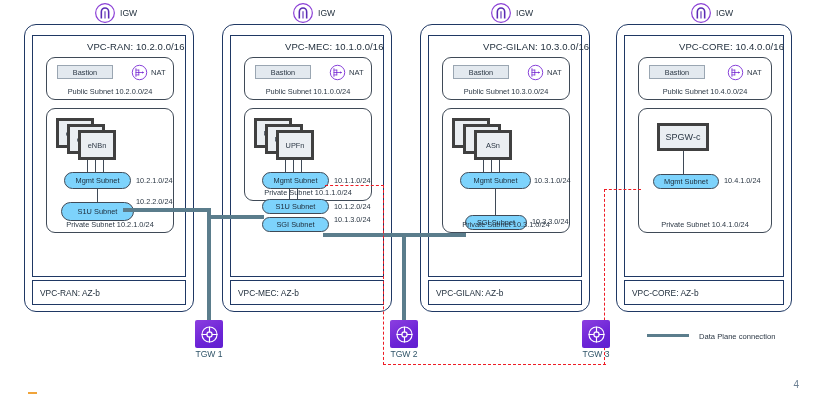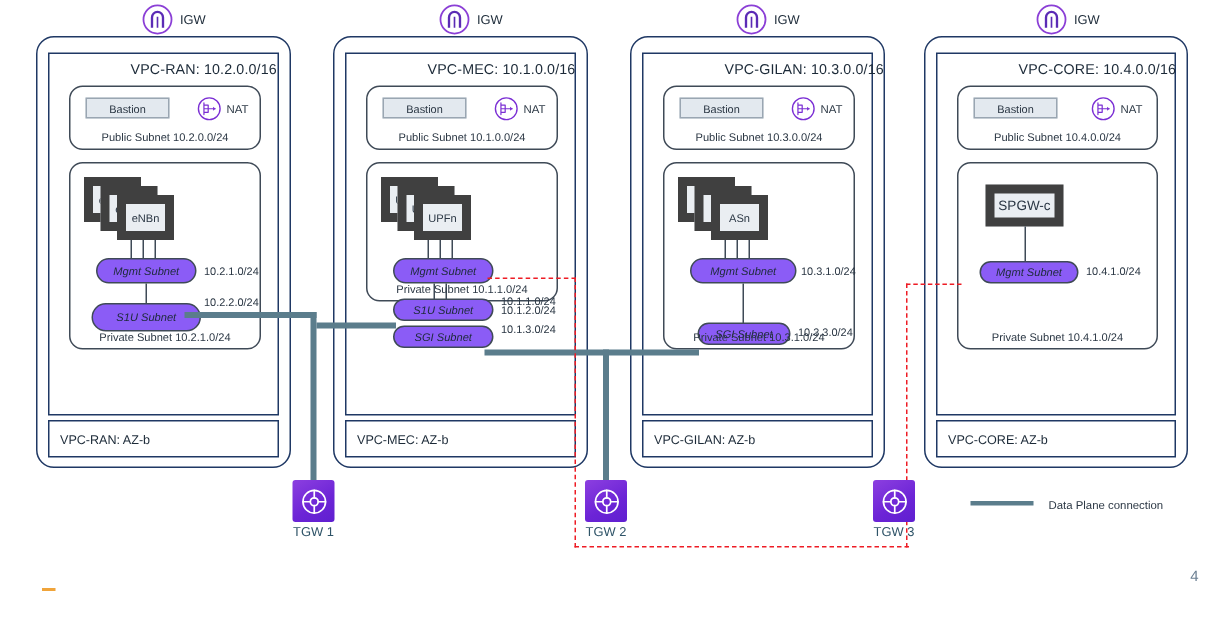--- a/index.html
+++ b/index.html
@@ -61,35 +61,35 @@
 
   
   .nat-wrap{position:absolute;display:flex;align-items:center;gap:3px;}
   .nat-label{font-size:7.6px;color:#2b3744;}
   .igw-wrap{position:absolute;display:flex;align-items:center;gap:4px;z-index:6;}
   .igw-label{font-size:8.6px;color:#1c2a38;}
 
   
   .inst{
     position:absolute;
-    background:#eaeef2;border:6px solid #404040;
+    background:#eaeef2;border:3px solid #404040;
     box-sizing:border-box;
     display:flex;align-items:center;justify-content:center;
     font-size:7.4px;color:#2b3744;overflow:hidden;
   }
 
   
   .pill{
     position:absolute;
-    background:#8b5cf6;
+    background:#7dd3fc;
     border:1.1px solid #3f4a57;
     border-radius:999px;
     display:flex;align-items:center;justify-content:center;
     font-size:7.4px;color:#1c2a38;
-    box-sizing:border-box;white-space:nowrap;font-style:italic;
+    box-sizing:border-box;white-space:nowrap;
   }
   .cidr{
     position:absolute;font-size:7.3px;color:#2b3744;white-space:nowrap;
   }
 
   
   .stem{position:absolute;background:#3f4a57;}
 
   
   .dp{position:absolute;background:#5b7d8c;z-index:4;}
@@ -194,21 +194,21 @@
 
       <div class="group" style="left:13px;top:72px;width:128px;height:93px;">
         <div class="inst" style="left:9px;top:9px;width:38px;height:30px;">UPF1</div>
         <div class="inst" style="left:20px;top:15px;width:38px;height:30px;">UPF2</div>
         <div class="inst" style="left:31px;top:21px;width:38px;height:30px;">UPFn</div>
         <div class="stem" style="left:40px;top:51px;width:1px;height:13px;"></div>
         <div class="stem" style="left:48px;top:51px;width:1px;height:13px;"></div>
         <div class="stem" style="left:56px;top:51px;width:1px;height:13px;"></div>
 
         <div class="pill" style="left:17px;top:63px;width:67px;height:17px;">Mgmt Subnet</div>
-        <div class="cidr" style="left:89px;top:67px;margin-top:20px;">10.1.1.0/24</div>
+        <div class="cidr" style="left:89px;top:67px;">10.1.1.0/24</div>
 
         <div class="stem" style="left:44px;top:80px;width:1px;height:11px;"></div>
         <div class="stem" style="left:52px;top:80px;width:1px;height:11px;"></div>
 
         <div class="pill" style="left:17px;top:90px;width:67px;height:15px;">S1U Subnet</div>
         <div class="cidr" style="left:89px;top:93px;">10.1.2.0/24</div>
 
         <div class="pill" style="left:17px;top:108px;width:67px;height:15px;">SGI Subnet</div>
         <div class="cidr" style="left:89px;top:106px;">10.1.3.0/24</div>
 

